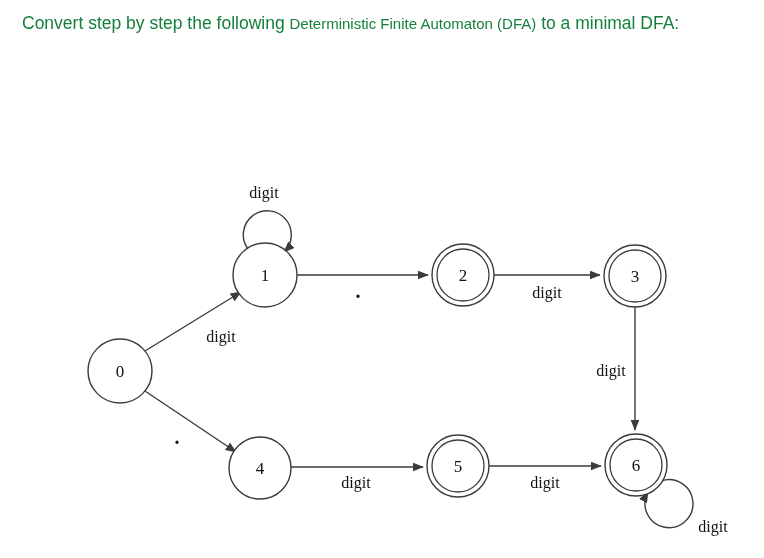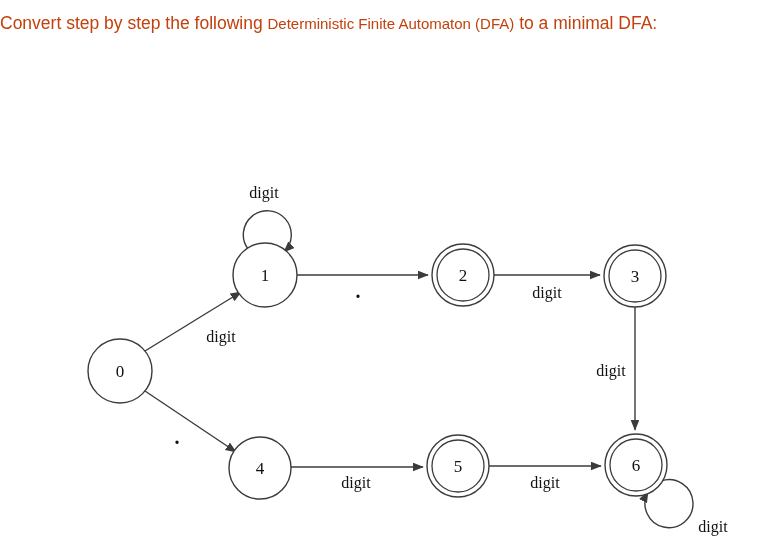--- a/index.html
+++ b/index.html
@@ -9,24 +9,24 @@
   }
   body {
     width: 764px;
     height: 558px;
     position: relative;
     overflow: hidden;
     font-family: "Liberation Sans", sans-serif;
   }
   #question-text {
     position: absolute;
-    left: 0;
+    left: 22px;
     top: 8px;
     width: 730px;
-    color: #c2410c;
+    color: #15803d;
     font-size: 17px;
     line-height: 30px;
     font-family: "Liberation Sans", sans-serif;
   }
   #question-text .lead {
     font-size: 17.5px;
   }
   #question-text .term {
     font-size: 15px;
   }

